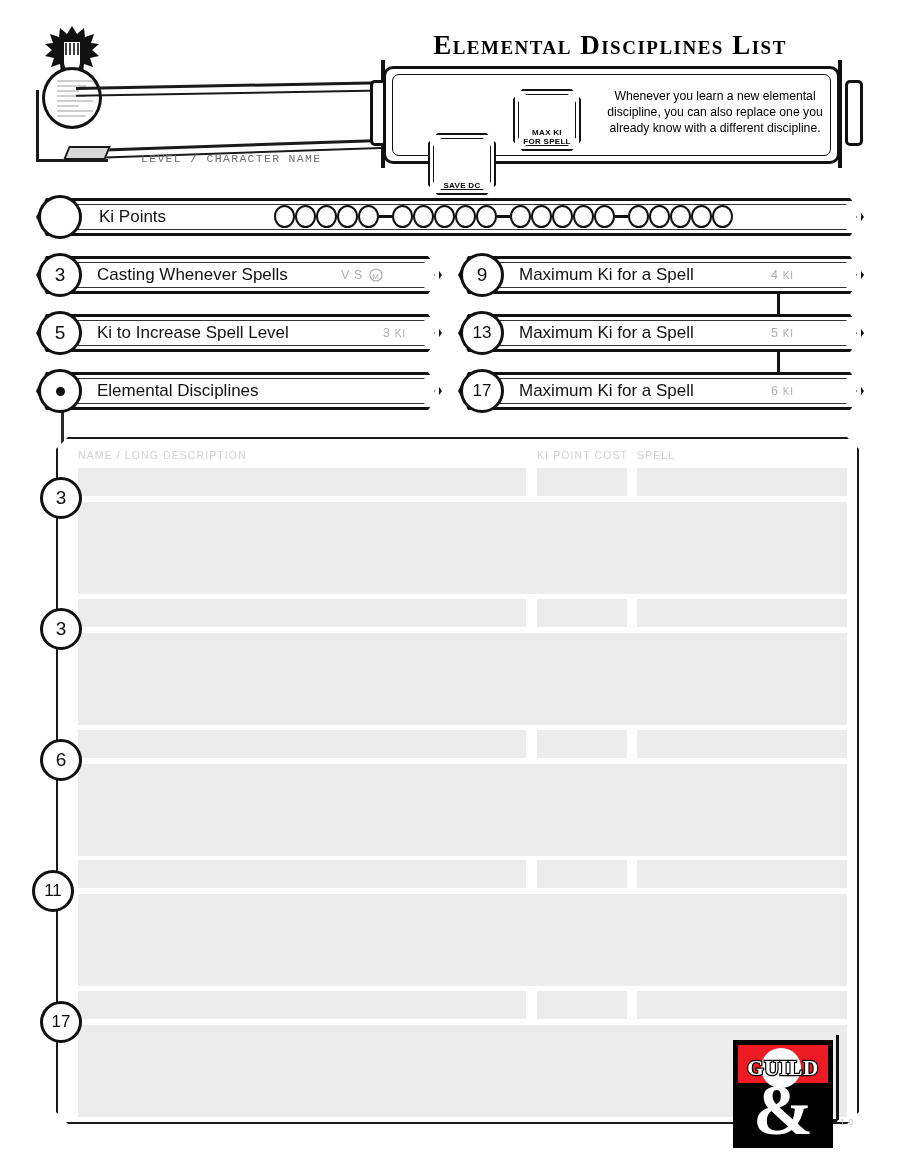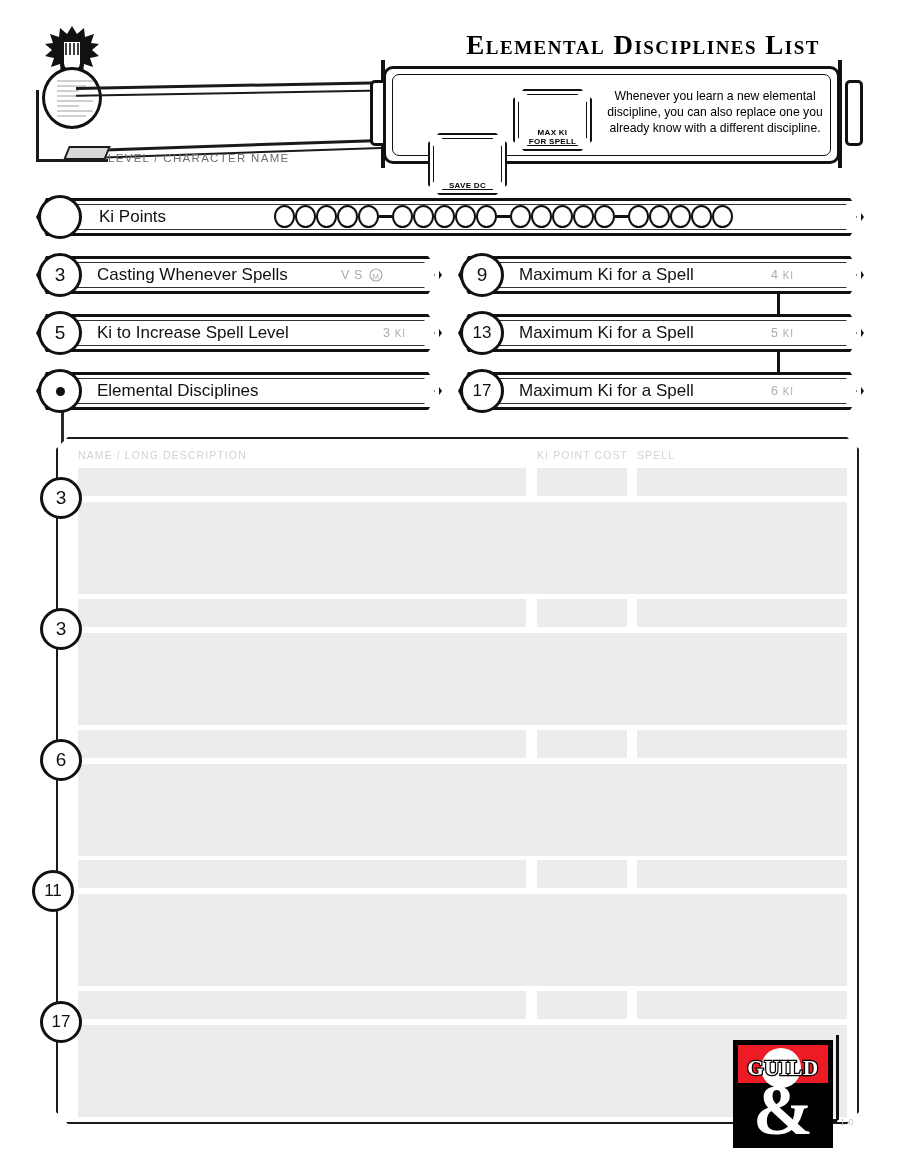--- a/index.html
+++ b/index.html
@@ -11,21 +11,21 @@
     color: #000;
     position: relative;
     overflow: hidden;
   }
 
   
   .header { position: absolute; left: 0; top: 0; width: 900px; height: 185px; }
 
   .title {
     position: absolute; left: 400px; top: 32px; width: 420px;
-    text-align: right;
+    text-align: center;
     font-family: "Liberation Serif", serif;
     font-weight: bold;
     font-size: 27px;
     font-variant: small-caps;
     letter-spacing: 1.5px;
     line-height: 1;
     white-space: nowrap;
   }
 
   
@@ -55,22 +55,23 @@
     position: absolute; left: 0px; top: 18px; width: 72px; height: 72px;
     border-left: 3px solid #1a1a1a; border-bottom: 3px solid #1a1a1a;
   }
   .ribbon-fold {
     position: absolute; left: 30px; top: 74px; width: 42px; height: 14px;
     background: #d8d8d8; border: 2px solid #1a1a1a; transform: skewX(-22deg);
   }
   .ribbon-label {
     position: absolute; left: 108px; top: 152px;
     font-size: 11.5px; letter-spacing: 1.3px; color: #6e6e6e;
-    font-family: Liberation Sans, sans-serif;
+    font-family: Liberation Mono, monospace;
     white-space: nowrap;
+    padding-left: 33px;
   }
 
   
   .plate {
     position: absolute; left: 383px; top: 66px; width: 457px; height: 98px;
     border: 3px solid #111; border-radius: 10px; background: #fff;
   }
   .plate-inner {
     position: absolute; left: 6px; top: 5px; right: 6px; bottom: 5px;
     border: 1.5px solid #111; border-radius: 7px;
@@ -81,21 +82,21 @@
   }
   .ear-left  { left: 370px; top: 80px; }
   .ear-right { left: 845px; top: 80px; }
   .plate-stem {
     position: absolute; width: 4px; height: 108px; background: #111; top: 60px;
   }
   .stem-left  { left: 381px; }
   .stem-right { left: 838px; }
 
   .oct-box {
-    position: absolute; top: 89px; width: 79px; height: 62px;
+    position: absolute; top: 89px; width: 68px; height: 62px;
     border: 2.5px solid #111; background: #fff;
     clip-path: polygon(14% 0,86% 0,100% 16%,100% 84%,86% 100%,14% 100%,0 84%,0 16%);
   }
   .oct-box-inner {
     position: absolute; inset: 3px;
     border: 1.5px solid #111;
     clip-path: polygon(14% 0,86% 0,100% 16%,100% 84%,86% 100%,14% 100%,0 84%,0 16%);
   }
   .oct-label {
     position: absolute; bottom: 3px; left: 0; width: 100%;

